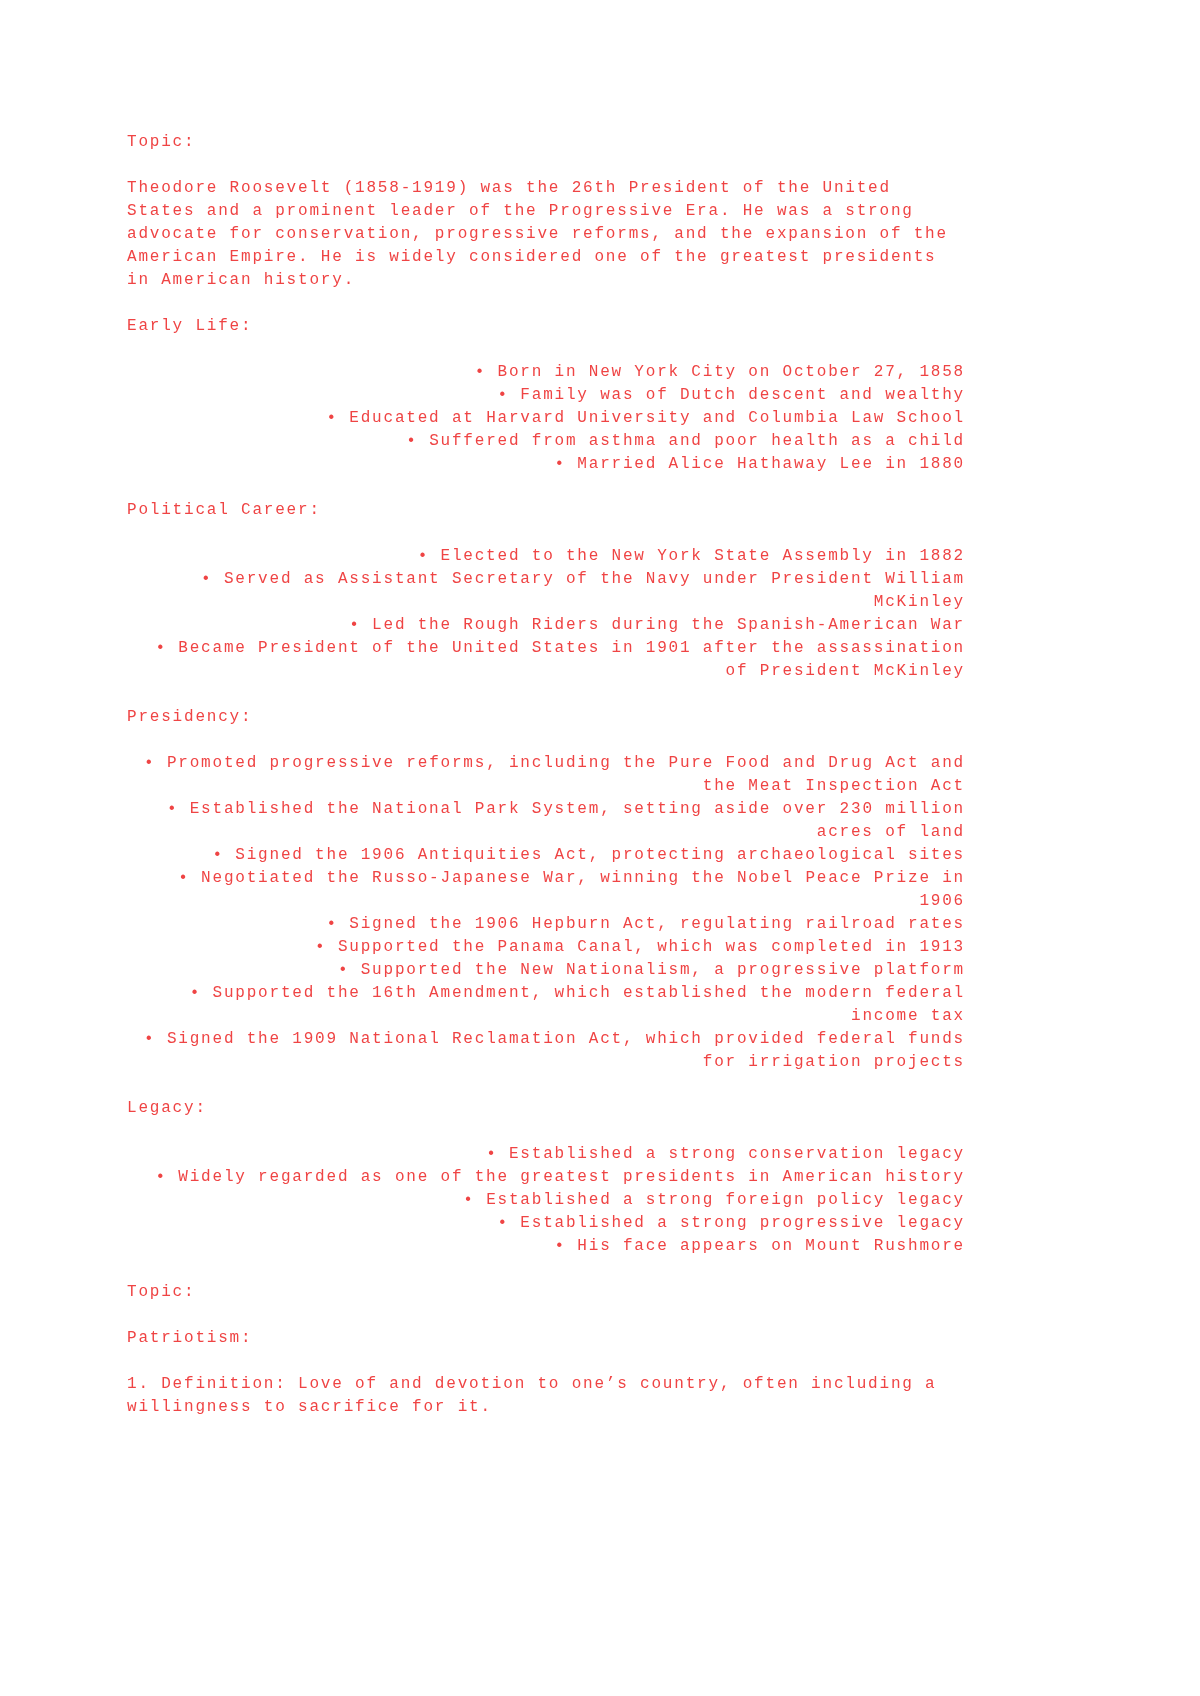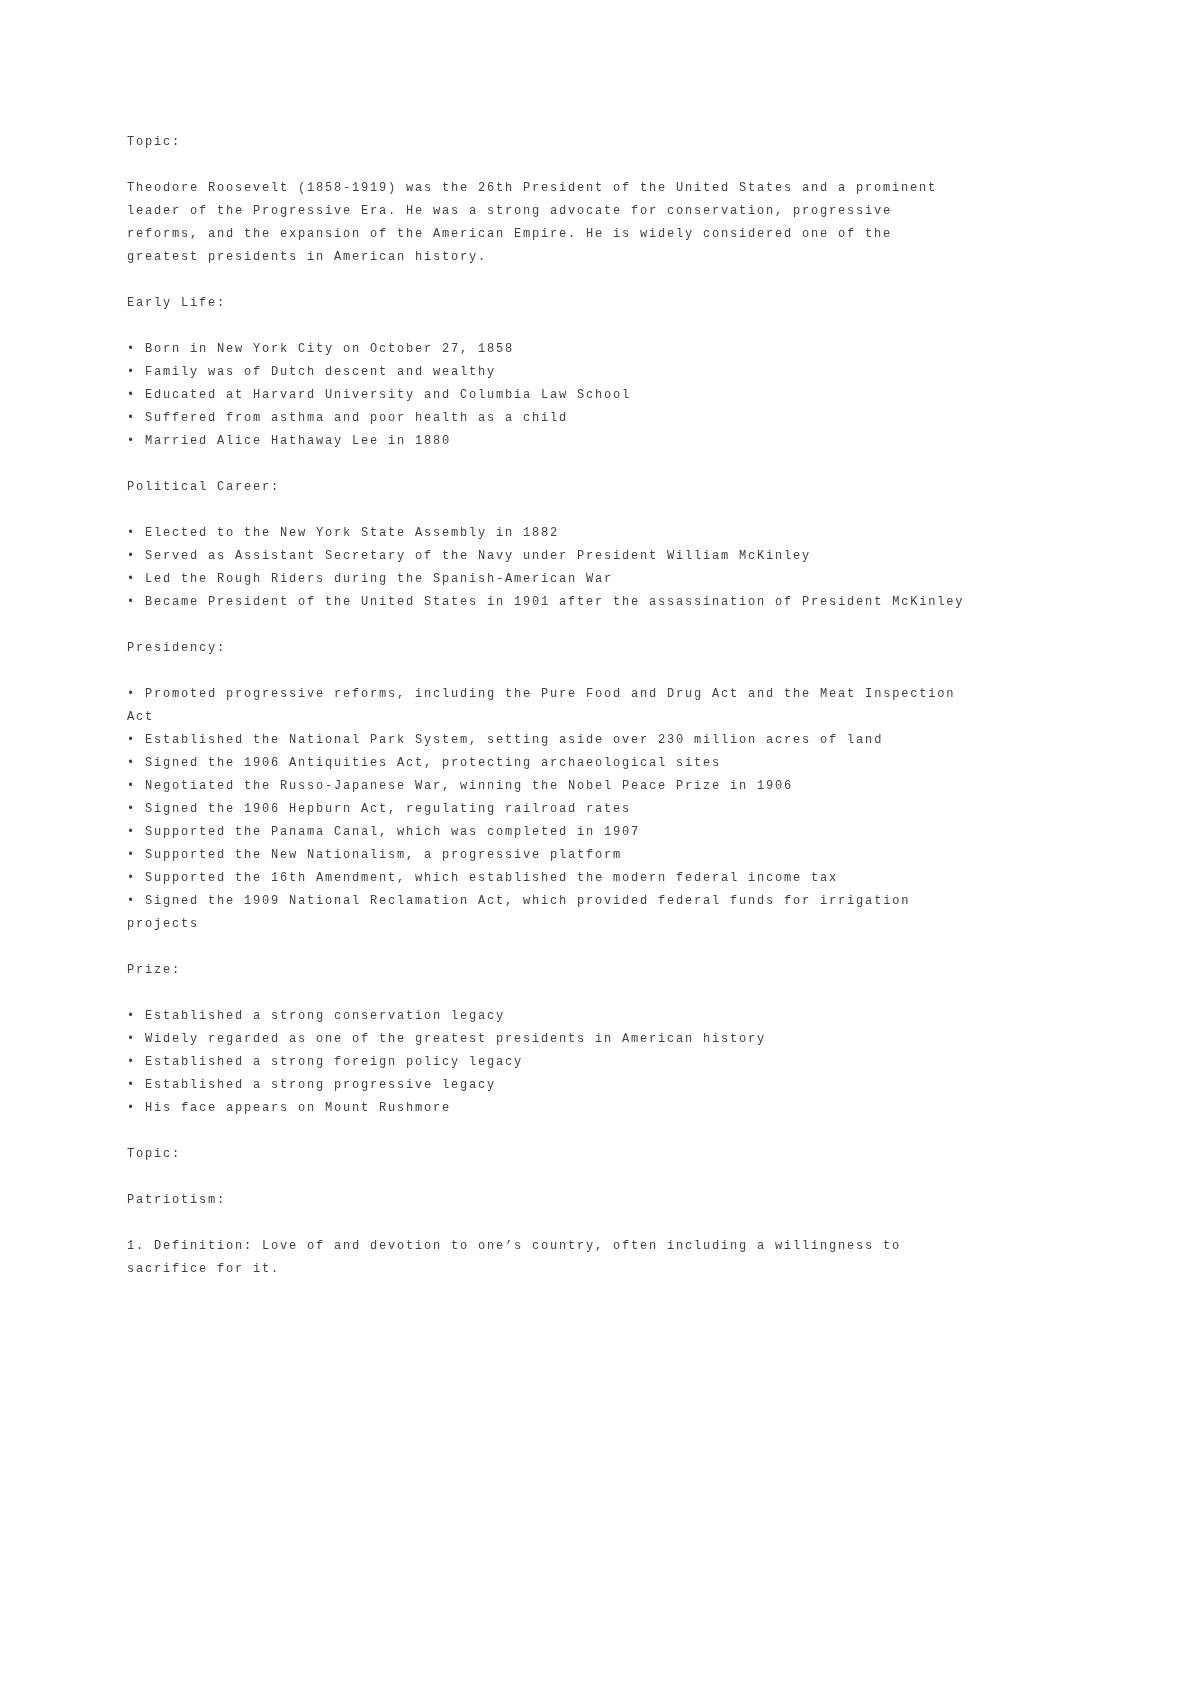--- a/index.html
+++ b/index.html
@@ -9,34 +9,35 @@
   body {
     width: 1200px;
     height: 1696px;
     background: #ffffff;
     overflow: hidden;
   }
   .content {
     margin: 131px 0 0 127px;
     width: 838px;
     font-family: "Liberation Mono", "DejaVu Sans Mono", monospace;
-    font-size: 12px;
+    font-size: 16px;
     line-height: 23px;
     letter-spacing: 1.8px;
-    color: #404040;
+    color: #ef4444;
     text-align: left;
   }
   .block {
     margin: 0 0 23px 0;
   }
   .heading {
     font-weight: normal;
   }
   .bullet-item {
     margin: 0;
+    text-align: right;
   }
   .bullet {
     display: inline;
   }
 </style>
 </head>
 <body>
 
 <div class="content">
 
@@ -60,27 +61,27 @@
     <div class="bullet-item"><span class="bullet">•</span> <span>Became President of the United States in 1901 after the assassination of President McKinley</span></div>
   </div>
 
   <div class="block heading">Presidency:</div>
   <div class="block list">
     <div class="bullet-item"><span class="bullet">•</span> <span>Promoted progressive reforms, including the Pure Food and Drug Act and the Meat Inspection Act</span></div>
     <div class="bullet-item"><span class="bullet">•</span> <span>Established the National Park System, setting aside over 230 million acres of land</span></div>
     <div class="bullet-item"><span class="bullet">•</span> <span>Signed the 1906 Antiquities Act, protecting archaeological sites</span></div>
     <div class="bullet-item"><span class="bullet">•</span> <span>Negotiated the Russo-Japanese War, winning the Nobel Peace Prize in 1906</span></div>
     <div class="bullet-item"><span class="bullet">•</span> <span>Signed the 1906 Hepburn Act, regulating railroad rates</span></div>
-    <div class="bullet-item"><span class="bullet">•</span> <span>Supported the Panama Canal, which was completed in 1907</span></div>
+    <div class="bullet-item"><span class="bullet">•</span> <span>Supported the Panama Canal, which was completed in 1913</span></div>
     <div class="bullet-item"><span class="bullet">•</span> <span>Supported the New Nationalism, a progressive platform</span></div>
     <div class="bullet-item"><span class="bullet">•</span> <span>Supported the 16th Amendment, which established the modern federal income tax</span></div>
     <div class="bullet-item"><span class="bullet">•</span> <span>Signed the 1909 National Reclamation Act, which provided federal funds for irrigation projects</span></div>
   </div>
 
-  <div class="block heading">Prize:</div>
+  <div class="block heading">Legacy:</div>
   <div class="block list">
     <div class="bullet-item"><span class="bullet">•</span> <span>Established a strong conservation legacy</span></div>
     <div class="bullet-item"><span class="bullet">•</span> <span>Widely regarded as one of the greatest presidents in American history</span></div>
     <div class="bullet-item"><span class="bullet">•</span> <span>Established a strong foreign policy legacy</span></div>
     <div class="bullet-item"><span class="bullet">•</span> <span>Established a strong progressive legacy</span></div>
     <div class="bullet-item"><span class="bullet">•</span> <span>His face appears on Mount Rushmore</span></div>
   </div>
 
   <div class="block heading">Topic:</div>
 

